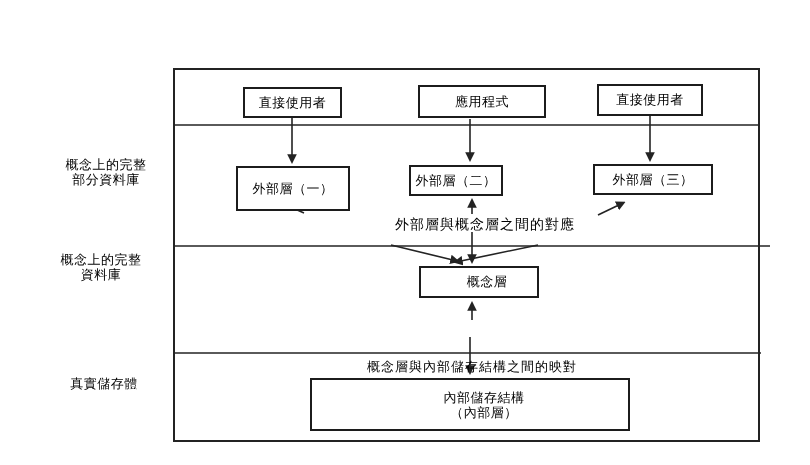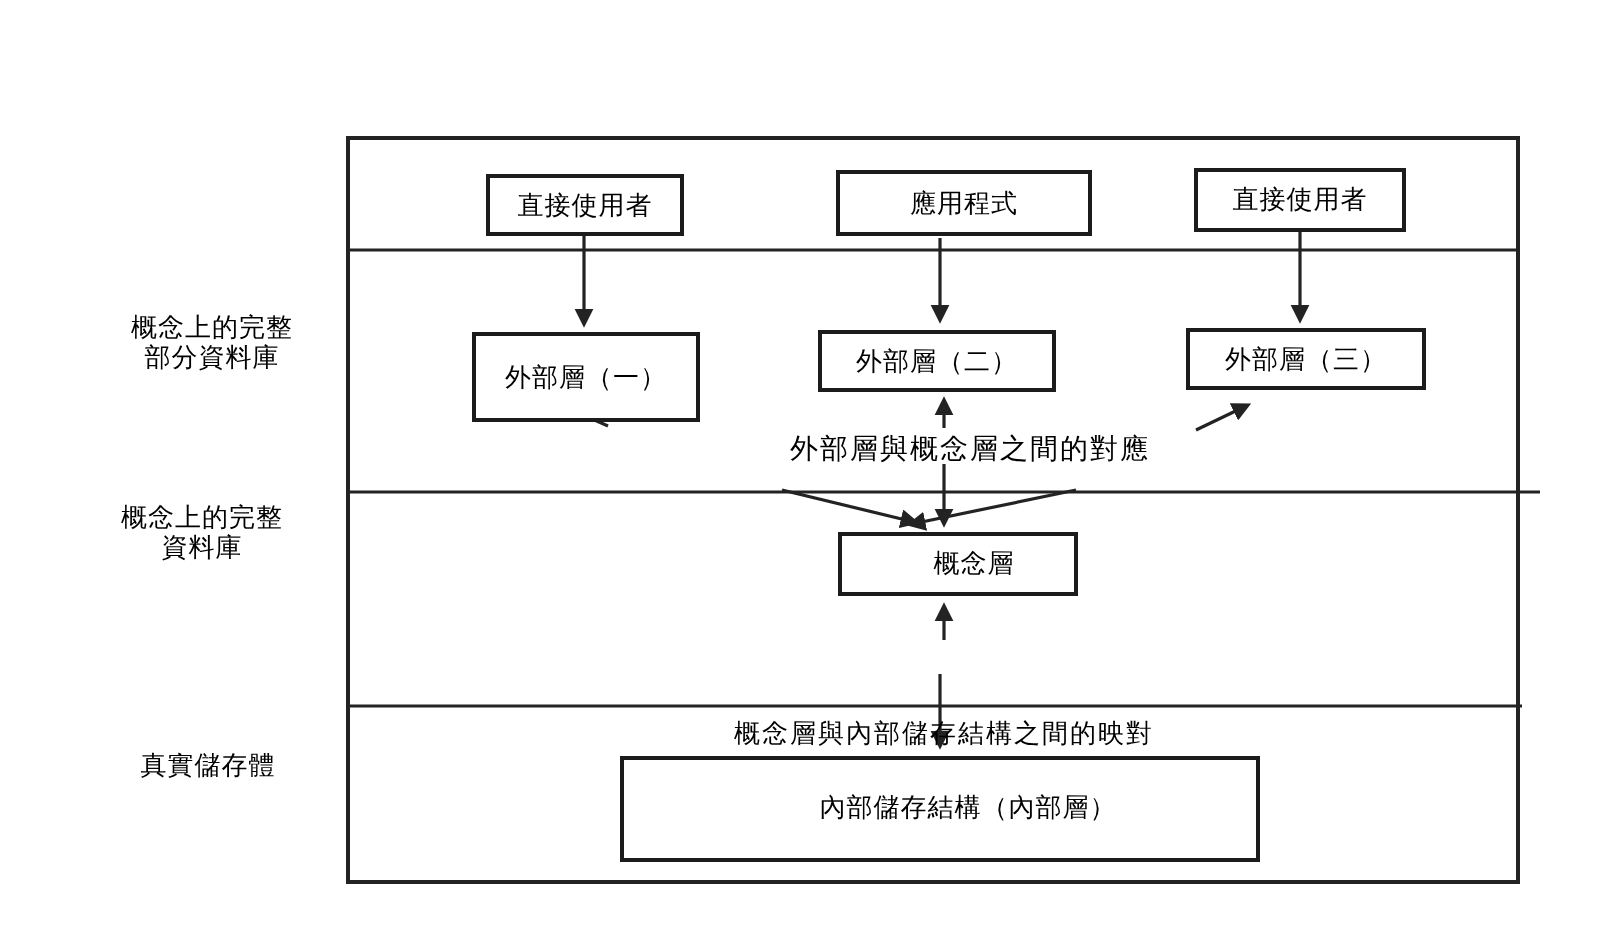--- a/index.html
+++ b/index.html
@@ -33,21 +33,21 @@
     border: 2px solid #1c1c1c;
     background: #ffffff;
     display: flex;
     align-items: center;
     justify-content: center;
     font-size: 13px;
     letter-spacing: 0.5px;
     white-space: nowrap;
   }
   .box.two-line {
-    flex-direction: row;
+    flex-direction: column;
     line-height: 15px;
     padding-left: 28px;
   }
   .label {
     position: absolute;
     font-size: 13px;
     line-height: 15px;
     text-align: center;
     letter-spacing: 0.5px;
     white-space: nowrap;
@@ -94,21 +94,21 @@
 
     <line x1="472" y1="320" x2="472" y2="304" stroke-width="1.6" marker-end="url(#arr)"></line>
     <line x1="470" y1="337" x2="470" y2="372" stroke-width="1.6" marker-end="url(#arr)"></line>
   </svg>
 
   <div class="box" style="left:243px; top:87px; width:99px; height:31px;">直接使用者</div>
   <div class="box" style="left:418px; top:85px; width:128px; height:33px;">應用程式</div>
   <div class="box" style="left:597px; top:84px; width:106px; height:32px;">直接使用者</div>
 
   <div class="box" style="left:236px; top:166px; width:114px; height:45px;">外部層（一）</div>
-  <div class="box" style="left:409px; top:165px; width:119px; height:31px;">外部層（二）</div>
+  <div class="box" style="left:409px; top:165px; width:94px; height:31px;">外部層（二）</div>
   <div class="box" style="left:593px; top:164px; width:120px; height:31px;">外部層（三）</div>
 
   <div class="box" style="left:419px; top:266px; width:120px; height:32px;padding-left:16px;">概念層</div>
 
   <div class="box two-line" style="left:310px; top:378px; width:320px; height:53px;">
     <span>內部儲存結構</span>
     <span>（內部層）</span>
   </div>
 
   <div class="annotation big" style="left:355px; top:216px; width:260px;">外部層與概念層之間的對應</div>

